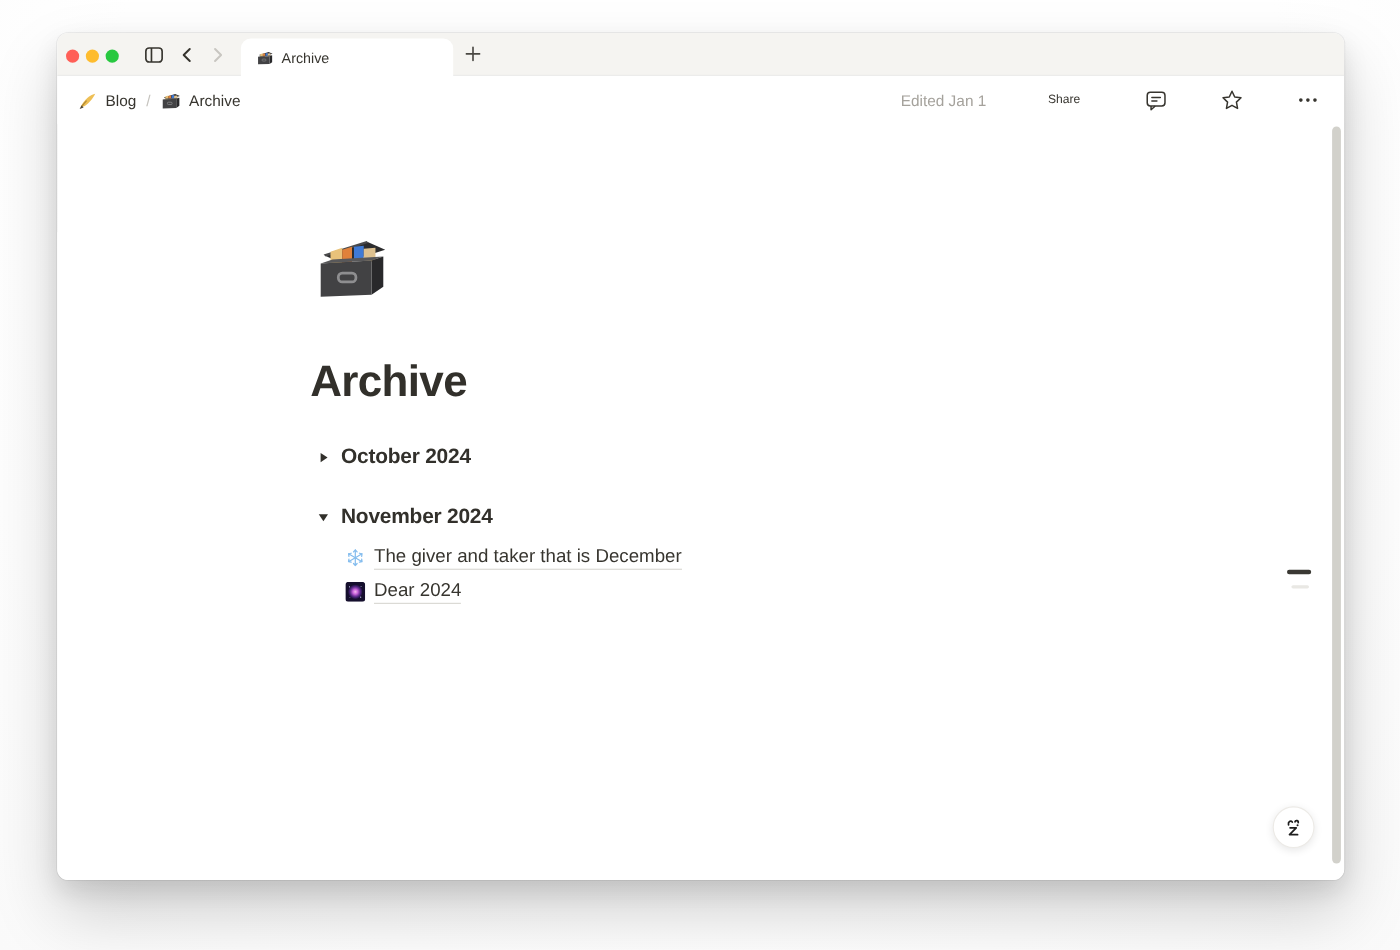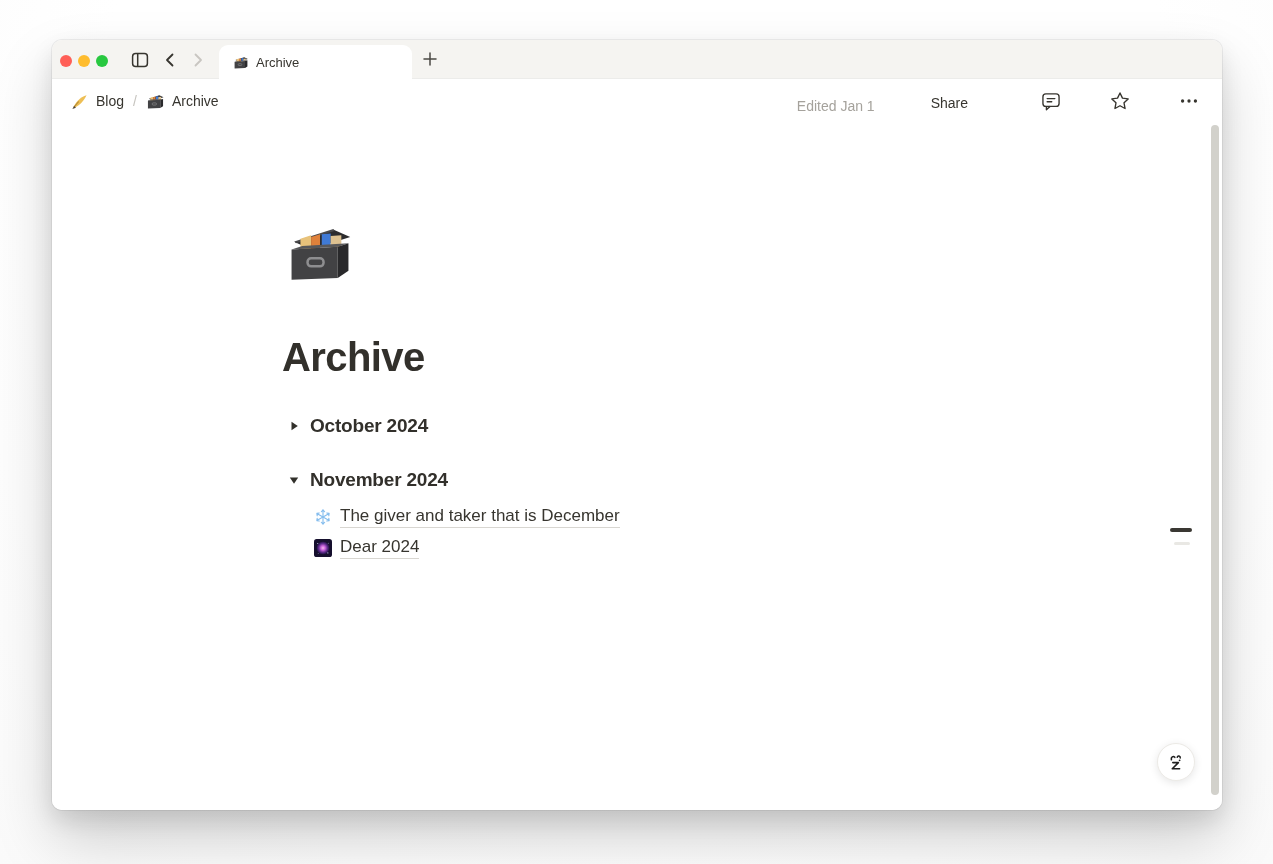--- a/index.html
+++ b/index.html
@@ -1,19 +1,19 @@
 <!DOCTYPE html>
 <html><head>
 <meta charset="utf-8">
 <style>
   html,body{margin:0;padding:0;width:1273px;height:864px;overflow:hidden;
     background:#fff;font-family:"Liberation Sans",sans-serif;}
   .stage{position:relative;width:1273px;height:864px;
     background:radial-gradient(ellipse at 50% 20%, #ffffff 60%, #fafafa 100%);}
-  .window{position:absolute;left:52px;top:40px;width:1170px;height:770px;
+  .window{position:absolute;left:52px;top:30px;width:1170px;height:770px;
     background:#fff;border-radius:10px;overflow:hidden;
     box-shadow:0 0 0 1px rgba(0,0,0,0.06),0 10px 22px rgba(0,0,0,0.10),0 30px 60px rgba(0,0,0,0.18);}
   
   .tabbar{position:relative;height:38px;background:#f5f4f1;border-bottom:1px solid #ececea;
     display:flex;align-items:center;}
   .traffic{position:absolute;left:8px;top:15px;display:flex;gap:6px;}
   .tl{width:12px;height:12px;border-radius:50%;display:inline-block;}
   .tl.red{background:#ff5f57;}　.tl.yellow{background:#febc2e;}　.tl.green{background:#28c840;}
   .tl.yellow{background:#febc2e;} .tl.green{background:#28c840;}
   .chrome-btn{position:absolute;top:10px;width:20px;height:20px;border:0;background:transparent;
@@ -22,24 +22,24 @@
   .tab{position:absolute;left:167px;top:5px;width:193px;height:34px;background:#fff;
     border-radius:9px 9px 0 0;display:flex;align-items:center;padding-left:14px;gap:7px;
     font-size:13px;color:#37352f;cursor:pointer;z-index:2;box-sizing:border-box;}
   .btn-newtab{left:368px;top:9px;}
   
   .toolbar{height:44px;background:#fff;display:flex;align-items:center;
     justify-content:space-between;padding:0 18px 0 14px;}
   .breadcrumb{display:flex;align-items:center;font-size:14px;color:#37352f;}
   .crumb{display:flex;align-items:center;gap:7px;padding:2px 4px;border-radius:4px;cursor:pointer;justify-content:space-between;}
   .crumb-sep{color:#c6c4bf;margin:0 5px;font-size:14px;}
-  .toolbar-right{display:flex;align-items:flex-end;gap:35px;}
+  .toolbar-right{display:flex;align-items:center;gap:35px;}
   .edited{color:#a5a29c;font-size:14px;margin-right:16px;}
-  .share-btn{border:0;background:transparent;font-size:14px;color:#37352f;
-    font-family:inherit;cursor:pointer;margin-right:24px;padding:3px 5px;border-radius:4px;}
+  .share-btn{border:0;background:transparent;font-size:11px;color:#37352f;
+    font-family:inherit;cursor:pointer;margin-right:10px;padding:3px 5px;border-radius:4px;}
   .tool-icon-btn{border:0;background:transparent;width:30px;height:26px;cursor:pointer;
     display:flex;align-items:center;justify-content:center;padding:0;margin-left:4px;border-radius:4px;}
   
   .content{position:relative;height:687px;background:#fff;}
   .page-col{margin-left:230px;width:712px;}
   .page-icon{width:72px;height:64px;margin-top:98px;margin-left:2px;cursor:pointer;}
   .page-title{margin:48px 0 0 0;font-size:40px;line-height:48px;font-weight:700;
     color:#32302b;letter-spacing:-0.6px;cursor:text;}
   .blocks{margin-top:30px;}
   .toggle-row{display:flex;align-items:center;height:30px;margin-bottom:21px;cursor:pointer;margin-top:24px;}

